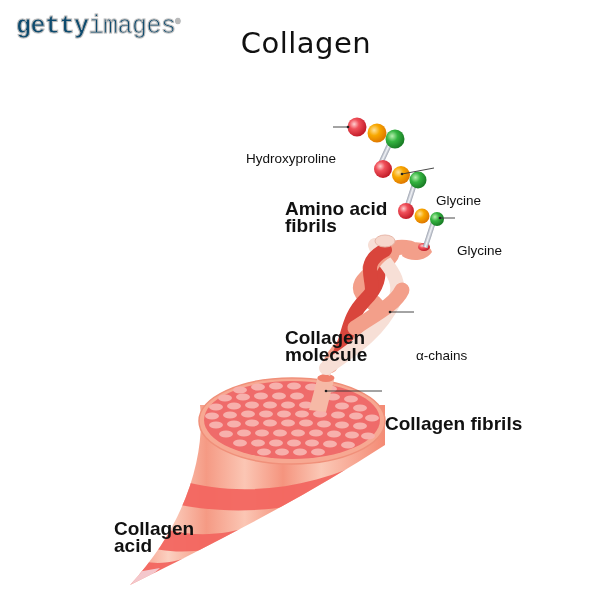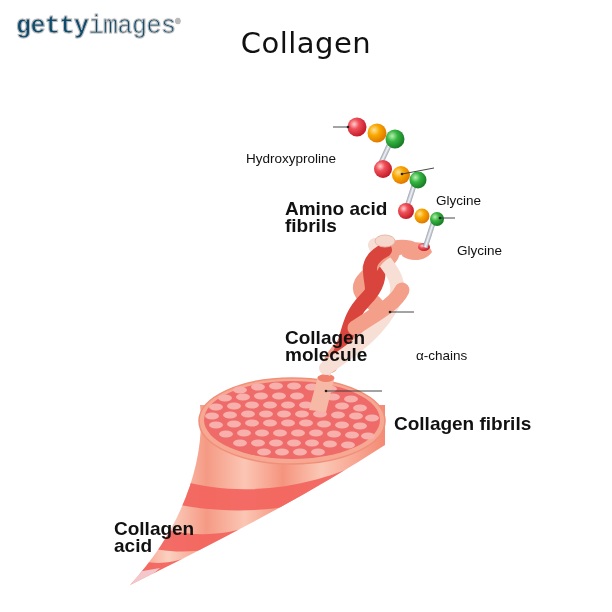--- a/index.html
+++ b/index.html
@@ -184,17 +184,17 @@
 <div class="lbl" style="left:457px;top:211px">Glycine</div>
 <div class="lbl bold" style="left:285px;top:168px">
   <div>Amino acid</div>
   <div>fibrils</div>
 </div>
 <div class="lbl bold" style="left:285px;top:297px">
   <div>Collagen</div>
   <div>molecule</div>
 </div>
 <div class="lbl" style="left:416px;top:316px">α-chains</div>
-<div class="lbl bold" style="left:394px;top:383px">Collagen fibrils</div>
+<div class="lbl bold" style="left:385px;top:383px">Collagen fibrils</div>
 <div class="lbl bold" style="left:114px;top:488px">
   <div>Collagen</div>
   <div>acid</div>
 </div>
 
 </body></html>

